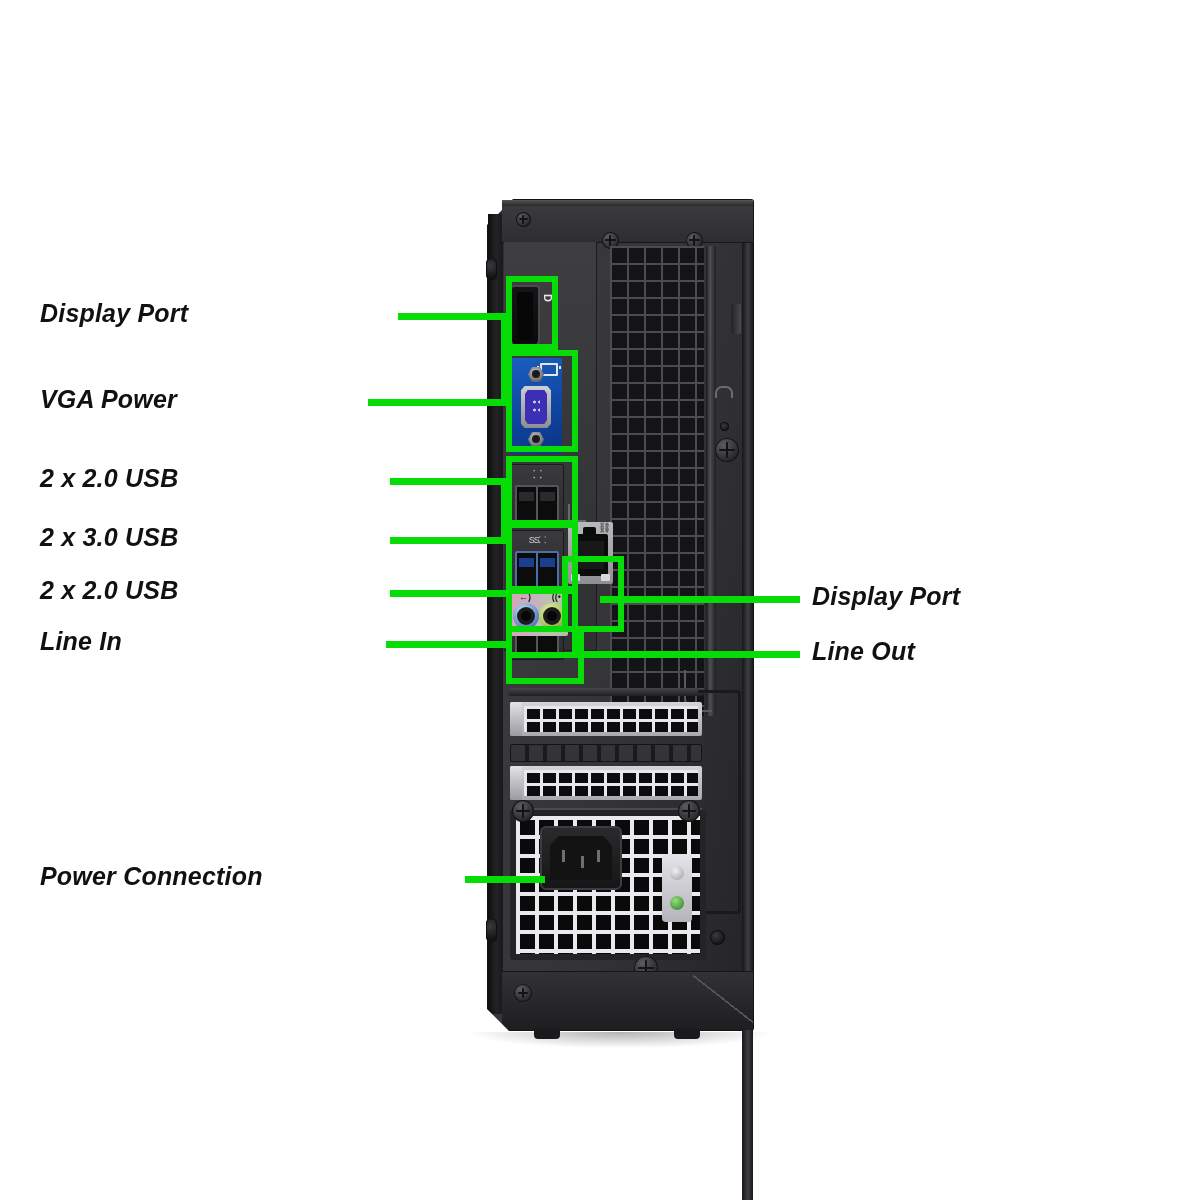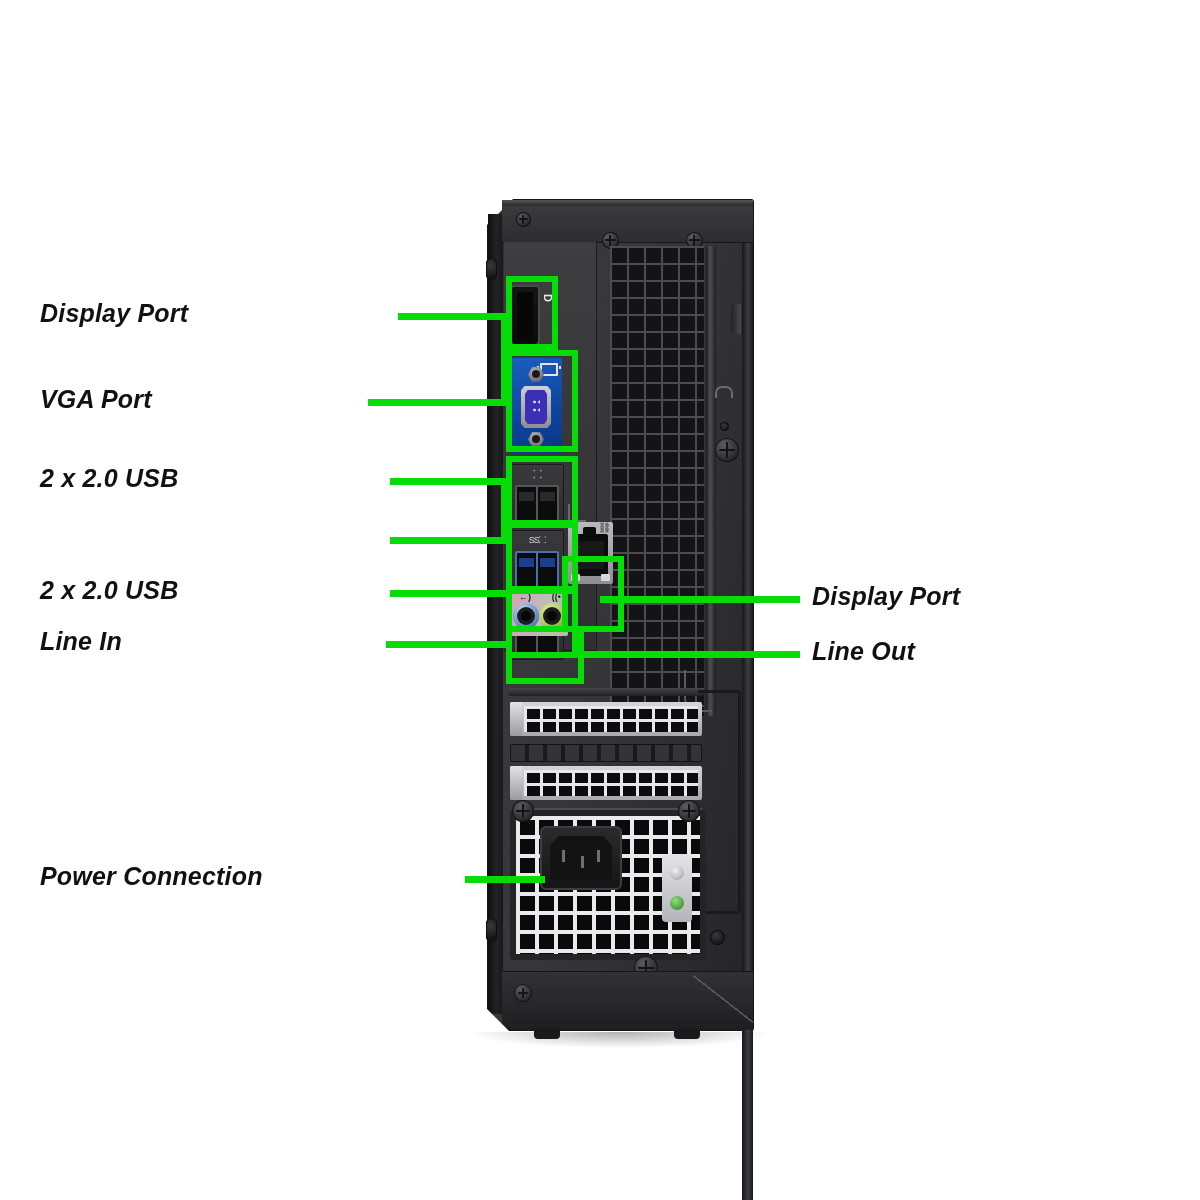--- a/index.html
+++ b/index.html
@@ -544,22 +544,23 @@
 
   <div class="lead h" style="left:386px;top:641px;width:124px;"></div>
 
   <div class="lead h" style="left:465px;top:876px;width:80px;"></div>
 
   <div class="lead h" style="left:600px;top:596px;width:200px;"></div>
 
   <div class="lead h" style="left:576px;top:651px;width:224px;"></div>
 
   <div class="label l" style="left:40px;top:301px;width:350px;">Display Port</div>
-  <div class="label l" style="left:40px;top:387px;width:320px;">VGA Port</div>
+  <div class="label l" style="left:40px;top:387px;width:320px;">VGA Power</div>
   <div class="label l" style="left:40px;top:466px;width:342px;">2 x 2.0 USB</div>
+  <div class="label l" style="left:40px;top:525px;width:342px;">2 x 3.0 USB</div>
   <div class="label l" style="left:40px;top:578px;width:342px;">2 x 2.0 USB</div>
   <div class="label l" style="left:40px;top:864px;width:417px;">Power Connection</div>
   <div class="label l" style="left:40px;top:629px;width:338px;">Line In</div>
 
   <div class="label r" style="left:812px;top:584px;">Display Port</div>
   <div class="label r" style="left:812px;top:639px;">Line Out</div>
 
 </div>
 
 </body></html>

